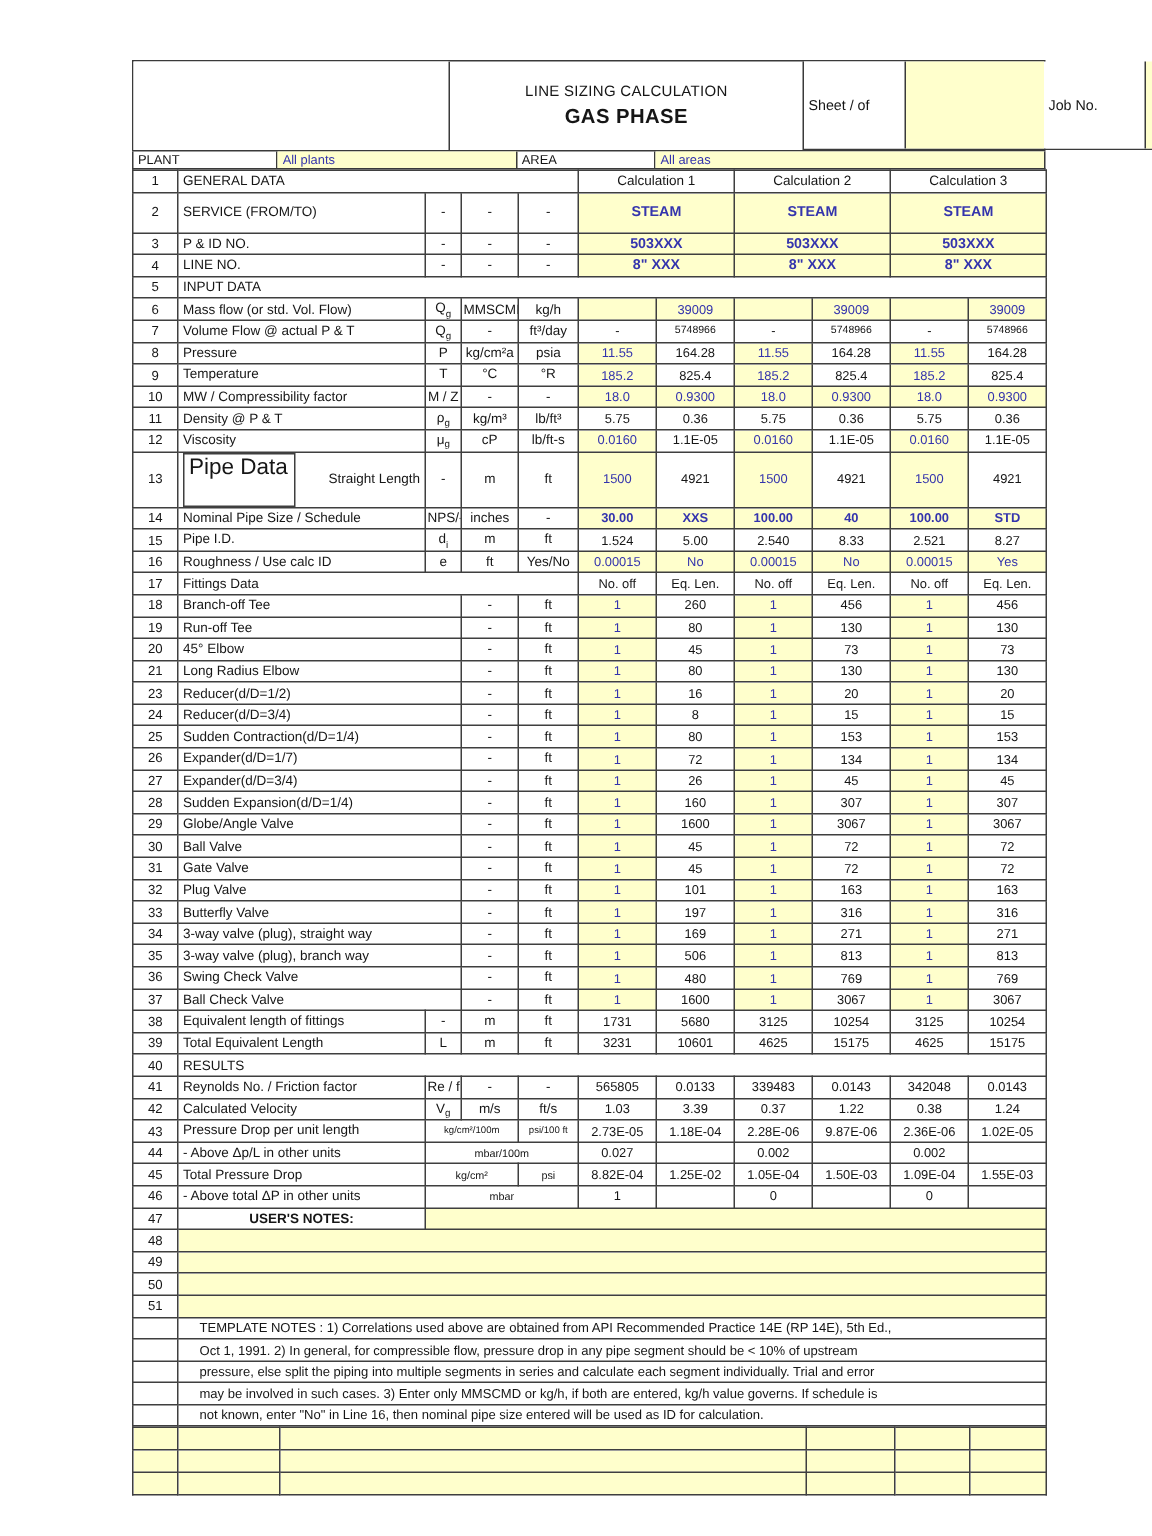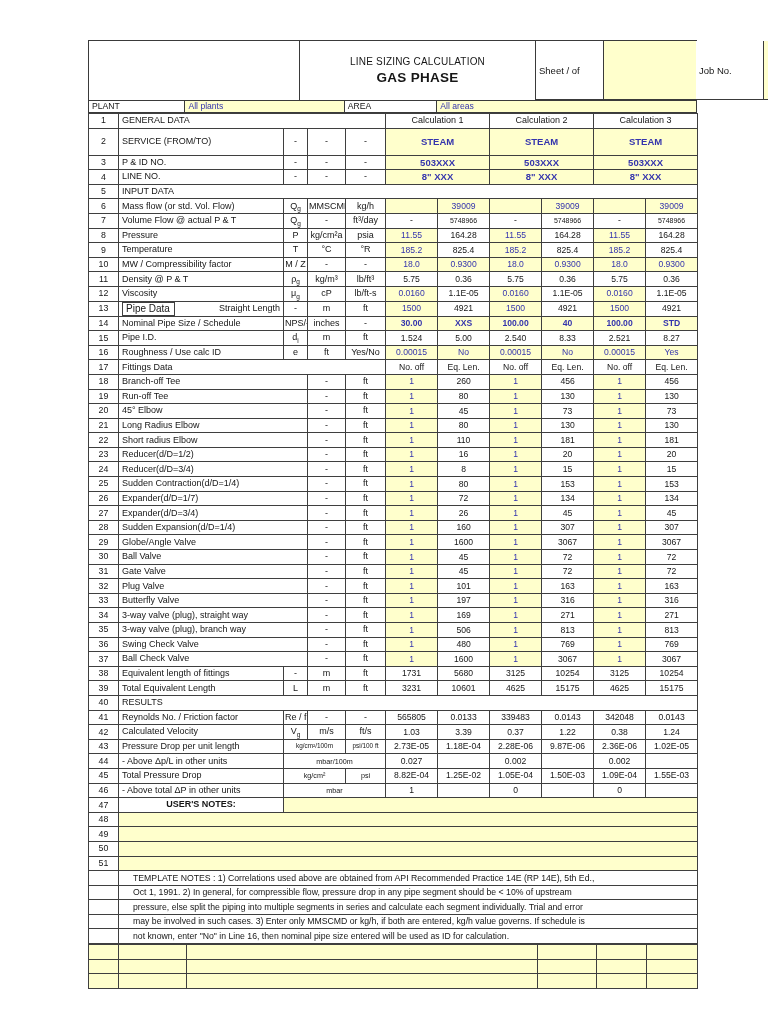--- a/index.html
+++ b/index.html
@@ -37,21 +37,21 @@
 .blu{color:#3434ad}
 .b{font-weight:bold}
 .val{font-size:8.6px;text-align:center}
 .sm{font-size:7px}
 .tiny{font-size:6.4px;padding:0}
 .usmall{font-size:7.2px;padding:0}
 .hdr{text-align:center;font-size:9px}
 .fh{text-align:center;font-size:8.6px}
 .sub{font-size:6.5px;position:relative;top:2.5px}
 .pd-wrap{display:flex;justify-content:space-between;align-items:center}
-.pd-box{border:1px solid #3f3f3f;padding:1px 4px 1px 3px;font-size:10px}
+.pd-box{border:1px solid #3f3f3f;padding:1px 4px 18px 3px;font-size:15px}
 .pd-right{padding-right:2px;font-size:9px}
 .note{font-size:8.7px;text-align:left;padding-left:14px}
 .un-label{font-weight:bold;text-align:center;font-size:9px}
 .steam{font-size:9.5px}
 </style>
 </head>
 <body>
 
 <div class="sheet">
 
@@ -340,32 +340,20 @@
           <td class="ctr">-</td>
           <td class="ctr">ft</td>
           <td class="val yel blu">1</td>
           <td class="val">80</td>
           <td class="val yel blu">1</td>
           <td class="val">130</td>
           <td class="val yel blu">1</td>
           <td class="val">130</td>
         </tr>
         <tr>
-          <td class="num">22</td>
-          <td colspan="2" class="lbl">Short radius Elbow</td>
-          <td class="ctr">-</td>
-          <td class="ctr">ft</td>
-          <td class="val yel blu">1</td>
-          <td class="val">110</td>
-          <td class="val yel blu">1</td>
-          <td class="val">181</td>
-          <td class="val yel blu">1</td>
-          <td class="val">181</td>
-        </tr>
-        <tr>
           <td class="num">23</td>
           <td colspan="2" class="lbl">Reducer(d/D=1/2)</td>
           <td class="ctr">-</td>
           <td class="ctr">ft</td>
           <td class="val yel blu">1</td>
           <td class="val">16</td>
           <td class="val yel blu">1</td>
           <td class="val">20</td>
           <td class="val yel blu">1</td>
           <td class="val">20</td>

